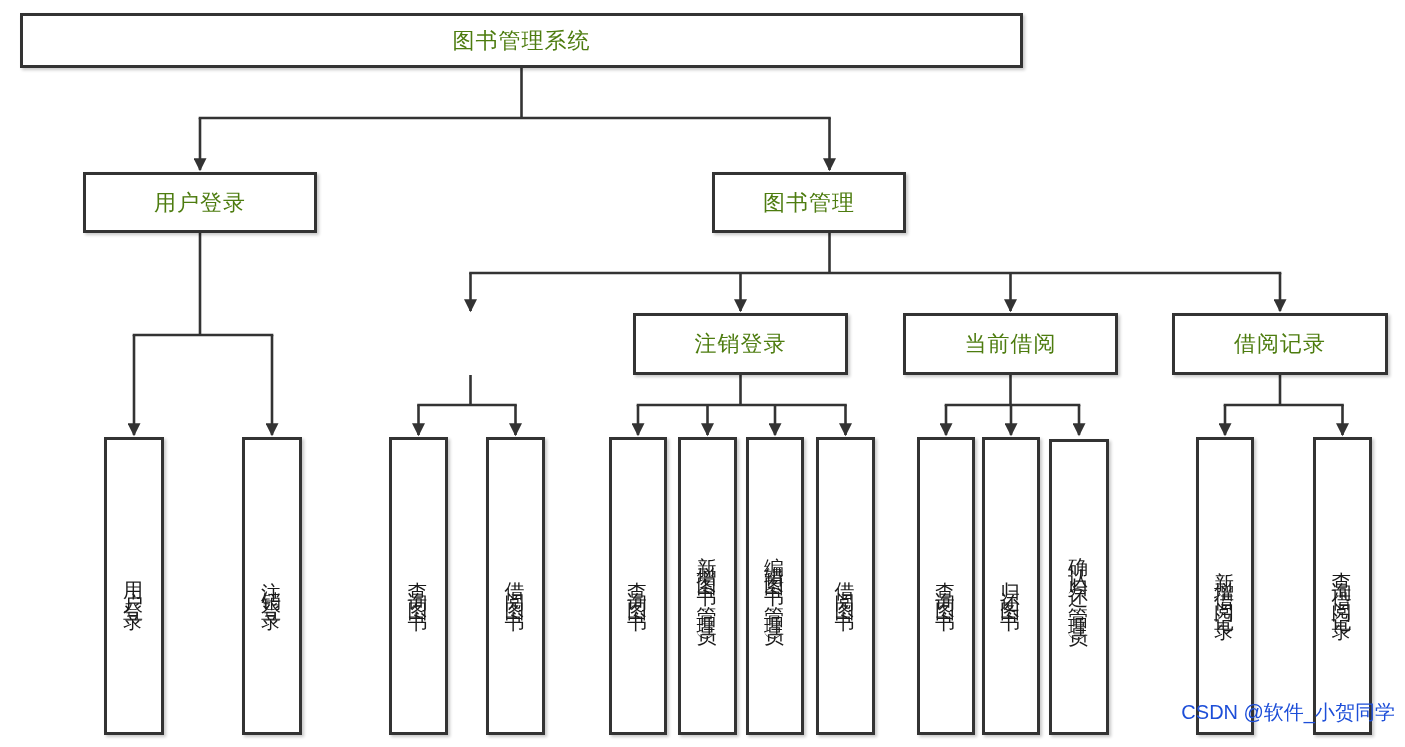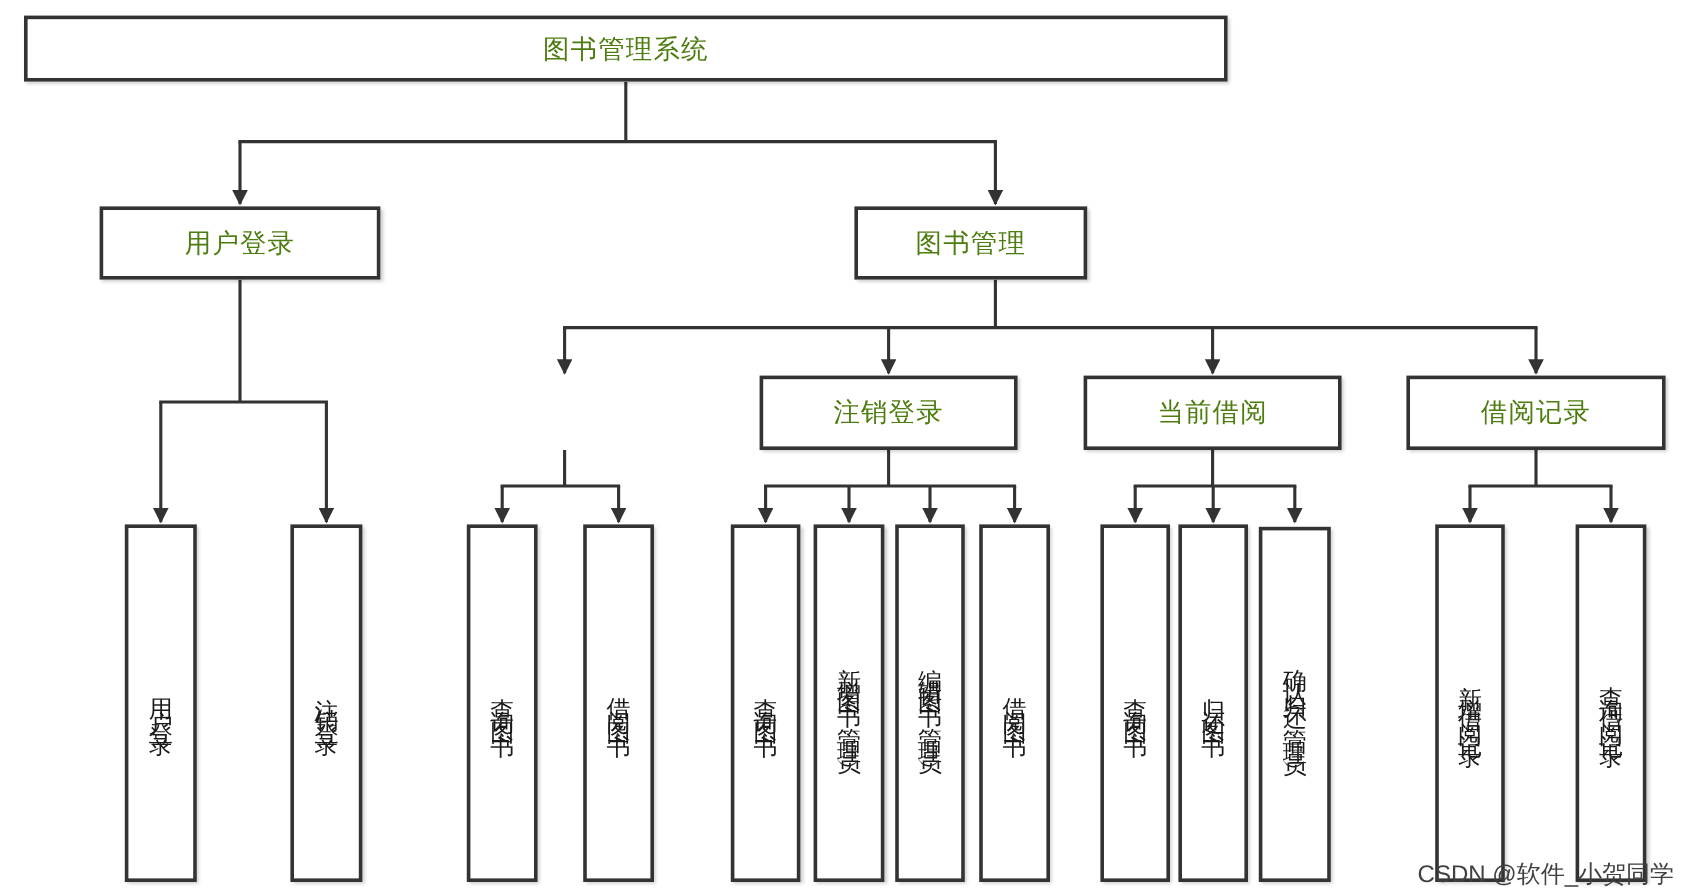--- a/index.html
+++ b/index.html
@@ -42,23 +42,23 @@
     writing-mode: vertical-rl;
     text-orientation: mixed;
     font-size: 20px;
     letter-spacing: 10px;
     white-space: nowrap;
     color: #1a1a1a;
   }
   #watermark {
     position: absolute;
     right: 10px;
-    bottom: 5px;
+    bottom: 21px;
     font-size: 20px;
-    color: #404040;
+    color: #1d4ed8;
     white-space: nowrap;
     z-index: 20;
   }
 </style>
 </head>
 <body>
 
 <div id="stage">
 
   <svg id="wires" viewBox="0 0 1405 747" xmlns="http://www.w3.org/2000/svg">

